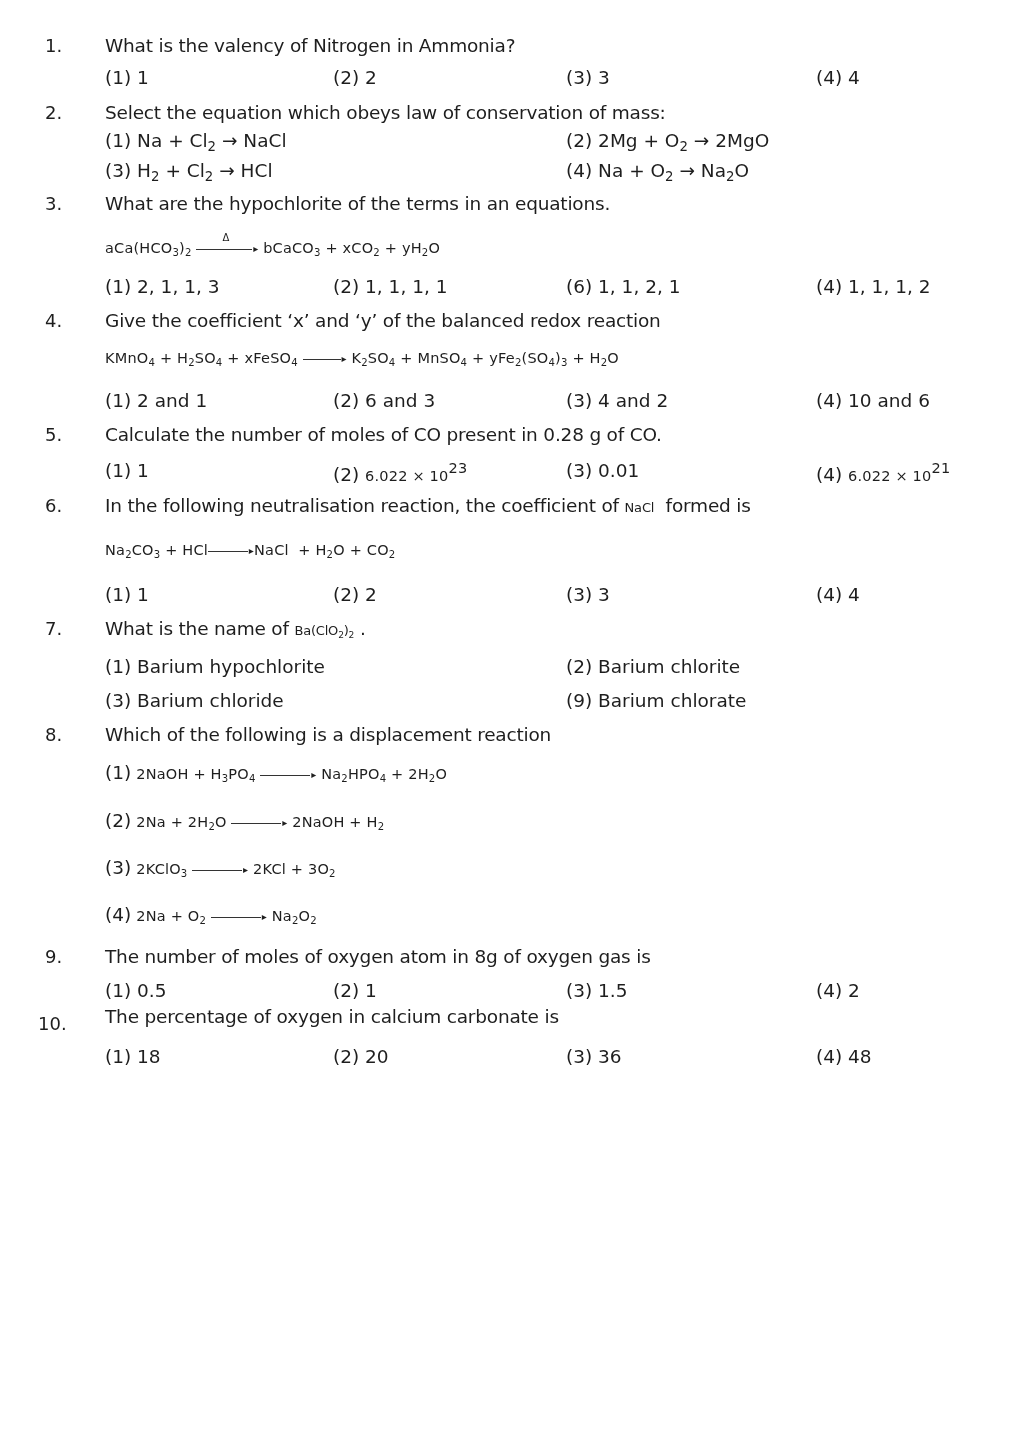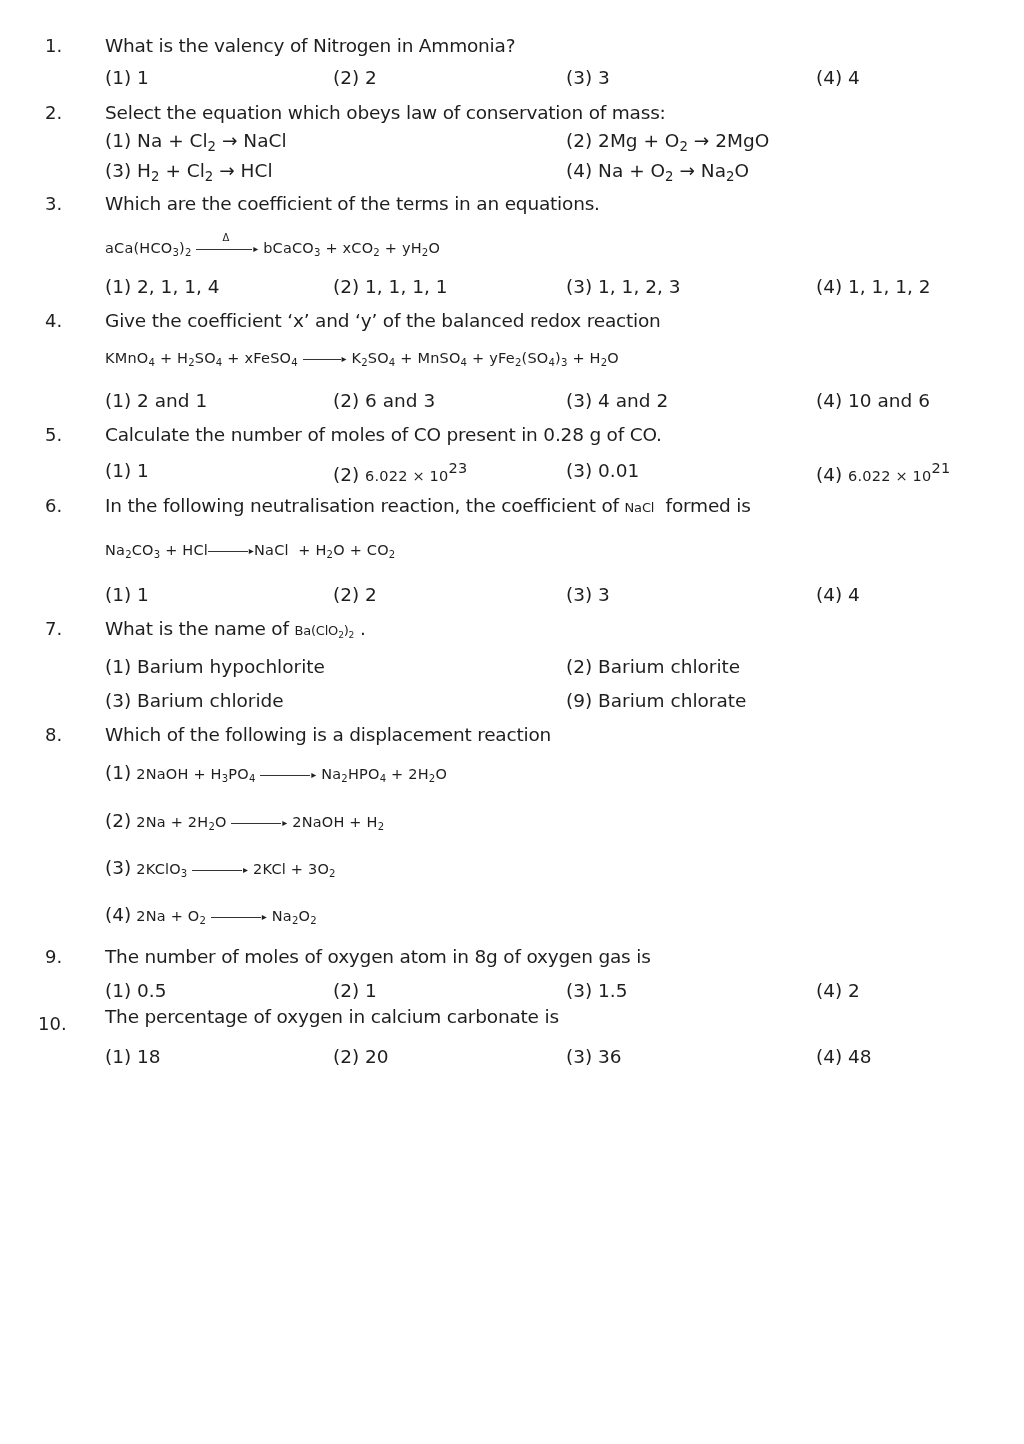--- a/index.html
+++ b/index.html
@@ -37,33 +37,33 @@
   <span>(2)</span> <span>2Mg + O</span><sub>2</sub><span> → 2MgO</span>
 </div>
 <div class="abs opt optsub" style="left:105px;top:160px">
   <span>(3)</span> <span>H</span><sub>2</sub><span> + Cl</span><sub>2</sub><span> → HCl</span>
 </div>
 <div class="abs opt optsub" style="left:566px;top:160px">
   <span>(4)</span> <span>Na + O</span><sub>2</sub><span> → Na</span><sub>2</sub><span>O</span>
 </div>
 
 <div class="abs num" style="left:45px;top:193px">3.</div>
-<div class="abs qtext" style="left:105px;top:193px">Which are the coefficient of the terms in an equations.</div>
+<div class="abs qtext" style="left:105px;top:193px">What are the hypochlorite of the terms in an equations.</div>
 <div class="abs eq" style="left:105px;top:240px">
   aCa(HCO<sub>3</sub>)<sub>2</sub>
   <span style="position:relative;display:inline-block;width:62px;height:10px;vertical-align:middle">
     <span style="position:absolute;left:0;right:6px;top:5px;border-top:1px solid #333"></span>
     <span style="position:absolute;right:0;top:-1px;font-size:10px">▸</span>
     <span style="position:absolute;left:26px;top:-12px;font-size:10px">Δ</span>
   </span>
   bCaCO<sub>3</sub> + xCO<sub>2</sub> + yH<sub>2</sub>O
 </div>
-<div class="abs opt" style="left:105px;top:276px">(1) 2, 1, 1, 4</div>
+<div class="abs opt" style="left:105px;top:276px">(1) 2, 1, 1, 3</div>
 <div class="abs opt" style="left:333px;top:276px">(2) 1, 1, 1, 1</div>
-<div class="abs opt" style="left:566px;top:276px">(3) 1, 1, 2, 3</div>
+<div class="abs opt" style="left:566px;top:276px">(6) 1, 1, 2, 1</div>
 <div class="abs opt" style="left:816px;top:276px">(4) 1, 1, 1, 2</div>
 
 <div class="abs num" style="left:45px;top:310px">4.</div>
 <div class="abs qtext" style="left:105px;top:310px">Give the coefficient ‘x’ and ‘y’ of the balanced redox reaction</div>
 <div class="abs eq" style="left:105px;top:350px">
   KMnO<sub>4</sub> + H<sub>2</sub>SO<sub>4</sub> + xFeSO<sub>4</sub>
   <span style="position:relative;display:inline-block;width:44px;height:10px;vertical-align:middle">
     <span style="position:absolute;left:0;right:6px;top:5px;border-top:1px solid #333"></span>
     <span style="position:absolute;right:0;top:-1px;font-size:10px">▸</span>
   </span>

